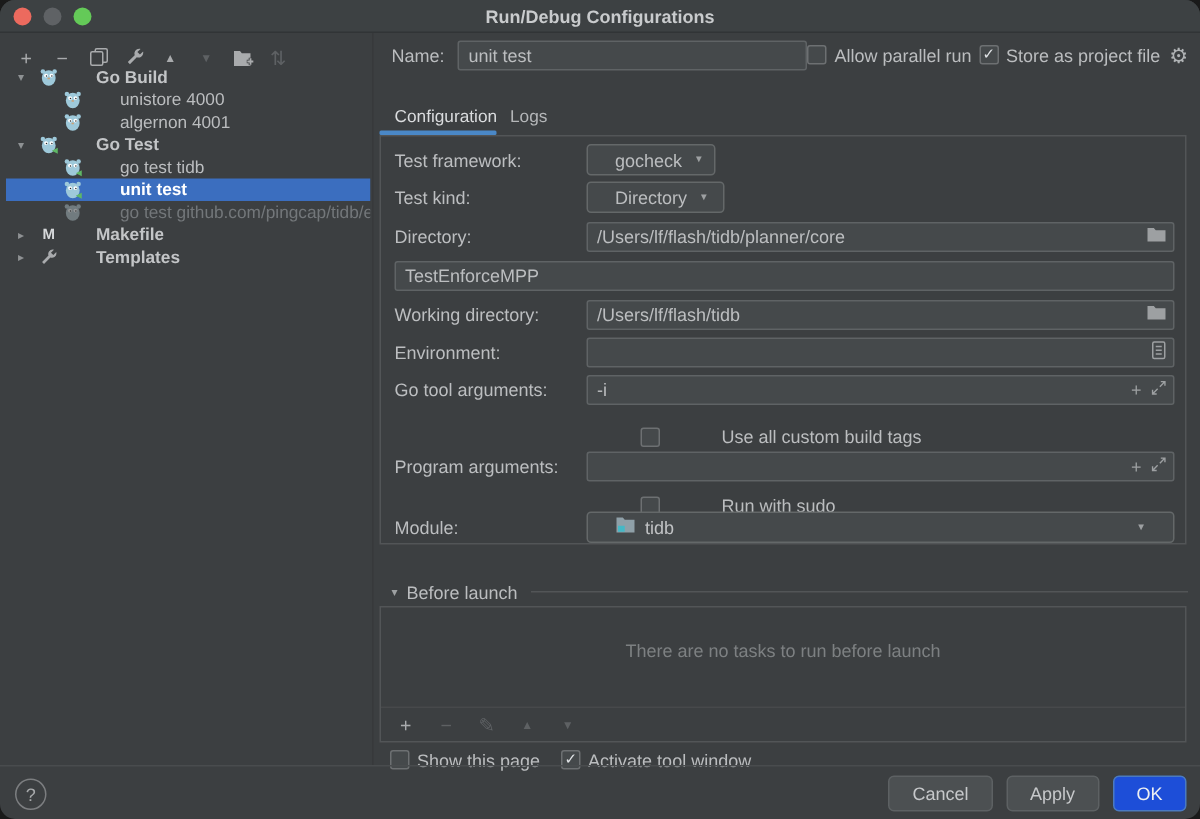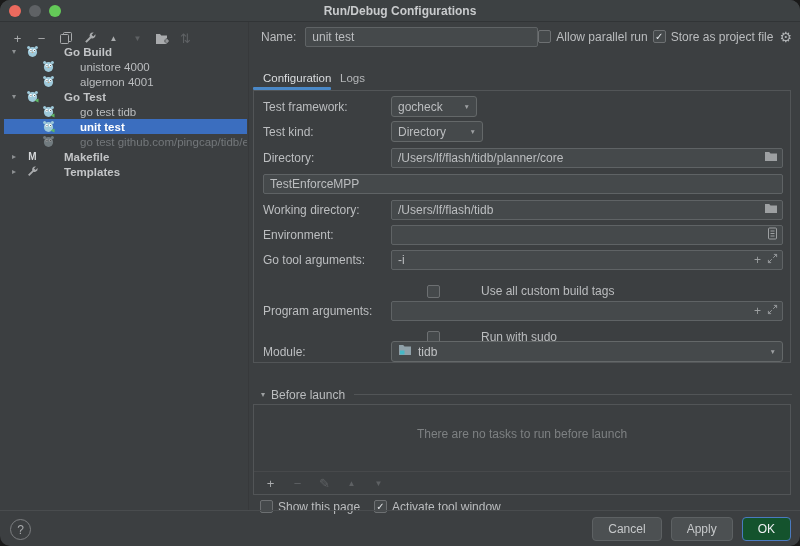--- a/index.html
+++ b/index.html
@@ -54,21 +54,21 @@
   
   .tab{position:absolute;top:72px;font-size:11.5px;color:#b4b6b8;cursor:default;}
   .tab.active{color:#dadcde;}
   .tab-underline{position:absolute;left:253px;top:87px;width:78px;height:3px;background:#4a88c7;border-radius:1px;}
   
   .tab-box{position:absolute;left:253px;top:90px;width:538px;height:273px;
     border:1px solid #525557;box-sizing:border-box;}
   .frow{position:absolute;left:9px;right:7px;height:21px;display:flex;align-items:center;}
   .frow .flabel{width:128px;flex:none;color:#bcbec0;}
   .combo{background:#45494b;border:1px solid #646869;border-radius:3px;height:21px;
-    box-sizing:border-box;display:flex;align-items:center;padding:0 6px;cursor:default;}
+    box-sizing:border-box;display:flex;align-items:center;padding:0 18px;cursor:default;}
   .combo .arrow{font-size:6.5px;color:#9da0a2;margin-left:auto;padding-left:8px;}
   .field{position:relative;flex:1;height:20px;}
   .field input{position:absolute;left:0;top:0;width:100%;height:100%;}
   .field .ricons{position:absolute;right:5px;top:0;height:100%;display:flex;align-items:center;gap:6px;}
   .plus-g{color:#9da0a2;font-size:12px;}
   .cb-row{display:flex;align-items:flex-end;gap:36px;}
   .module-combo{flex:1;}
   .module-combo .mod-txt{margin-left:6px;color:#c0c2c4;}
   
   .bl-header{position:absolute;left:261px;top:387px;right:8px;height:15px;display:flex;align-items:center;}
@@ -80,21 +80,21 @@
   .bl-toolbar{position:absolute;left:0;right:0;bottom:0;height:22px;border-top:1px solid #47494b;
     display:flex;align-items:center;gap:12px;padding-left:9px;}
   
   .page-opts{position:absolute;left:260px;top:500px;display:flex;align-items:center;gap:14px;}
   .bottom-bar{position:absolute;left:0;right:0;bottom:0;height:35px;border-top:1px solid #494c4e;}
   .help{position:absolute;left:10px;top:8px;width:19px;height:19px;border:1px solid #7c7e80;
     border-radius:50%;color:#a8aaac;font-size:12px;display:flex;align-items:center;justify-content:center;}
   .btns{position:absolute;right:9px;top:6px;display:flex;gap:9px;text-align:right;}
   .btn{height:22px;padding:0 15px;background:#4c5052;border:1px solid #5d6163;border-radius:4px;
     color:#c6c8ca;font-size:12px;display:flex;align-items:center;cursor:default;}
-  .btn.primary{background:#14532d;border-color:#4a7ac0;color:#eef0f2;}
+  .btn.primary{background:#1d4ed8;border-color:#4a7ac0;color:#eef0f2;}
 </style>
 </head>
 <body>
 
 <div class="window">
 
   <div class="titlebar">
     <div class="traffic">
       <span class="light close"></span>
       <span class="light min"></span>

